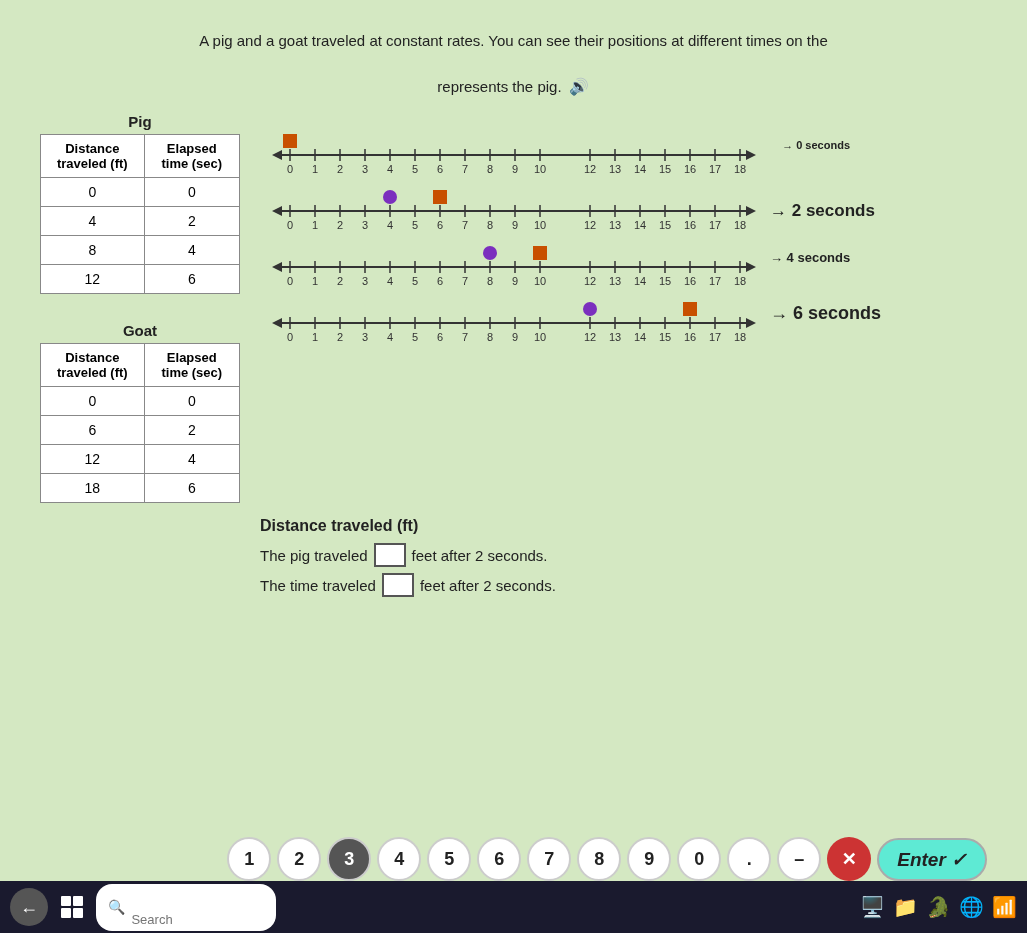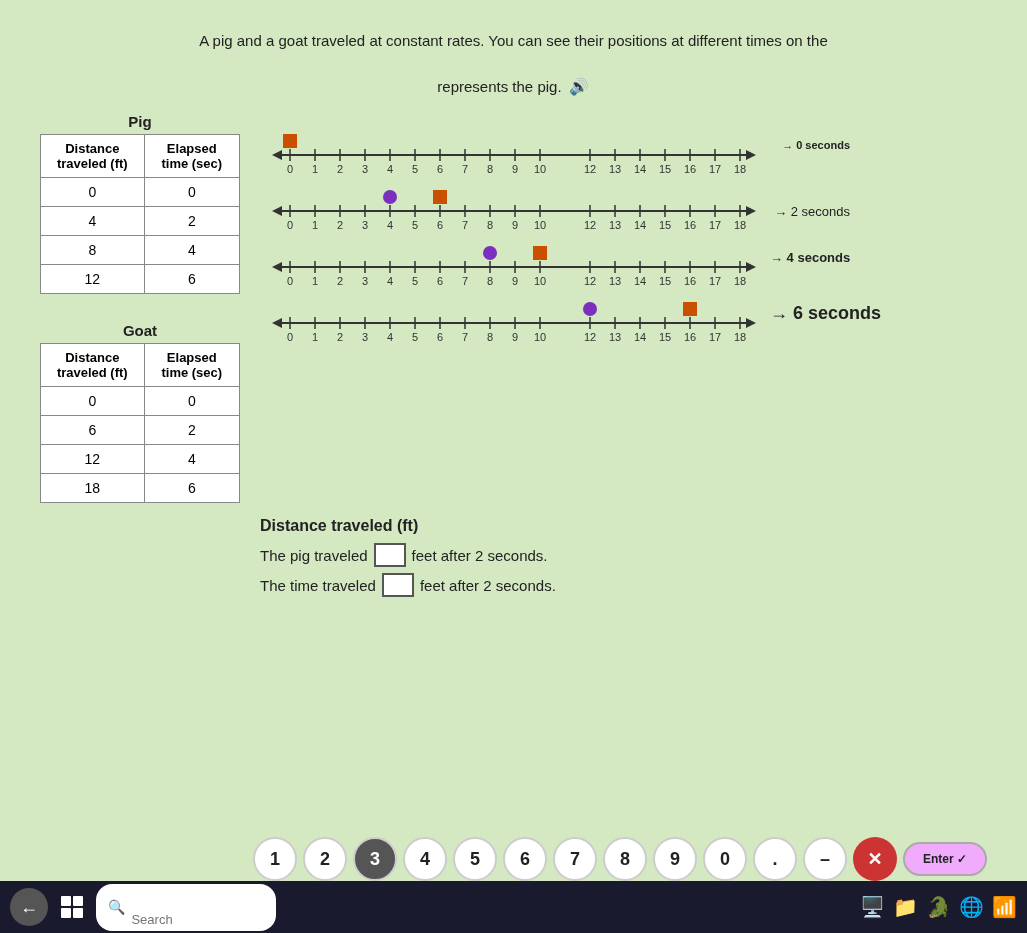--- a/index.html
+++ b/index.html
@@ -150,29 +150,30 @@
       align-items: center;
       justify-content: center;
       cursor: pointer;
       color: #222;
     }
     .num-btn.active {
       background: #555;
       color: white;
     }
     .enter-btn {
-      background: #f0abfc;
+      background: #5eead4;
       border-radius: 22px;
       padding: 8px 18px;
       border: 2px solid #aaa;
-      font-size: 12px;
+      font-size: 19px;
       font-weight: bold;
       cursor: pointer;
       color: #222;
       white-space: nowrap;
+      font-style: italic;
     }
     .x-btn {
       background: #cc3333;
       color: white;
       border-radius: 50%;
       width: 44px;
       height: 44px;
       display: flex;
       align-items: center;
       justify-content: center;
@@ -399,21 +400,21 @@
               <text x="405" y="50" text-anchor="middle" font-size="11" fill="#333">15</text>
               <line x1="430" y1="26" x2="430" y2="38" stroke="#333" stroke-width="1.5"></line>
               <text x="430" y="50" text-anchor="middle" font-size="11" fill="#333">16</text>
               <line x1="455" y1="26" x2="455" y2="38" stroke="#333" stroke-width="1.5"></line>
               <text x="455" y="50" text-anchor="middle" font-size="11" fill="#333">17</text>
               <line x1="480" y1="26" x2="480" y2="38" stroke="#333" stroke-width="1.5"></line>
               <text x="480" y="50" text-anchor="middle" font-size="11" fill="#333">18</text>
               <circle cx="130" cy="18" r="7" fill="#7b2fbe"></circle>
               <rect x="173" y="11" width="14" height="14" fill="#c85000"></rect>
             </svg></div>
-          <div class="number-line-label" style="font-weight: normal; font-size: 13px; margin-top: 20px;">→ 2 seconds</div>
+          <div class="number-line-label" style="font-weight: bold; font-size: 17px; margin-top: 20px;">→ 2 seconds</div>
         </div>
         <div class="number-line-row">
           <div class="number-line-container" style="width: 500px;"><svg width="500" height="55">
               <line x1="20" y1="32" x2="488" y2="32" stroke="#333" stroke-width="2"></line>
               <polygon points="12,32 22,27 22,37" fill="#333"></polygon>
               <polygon points="496,32 486,27 486,37" fill="#333"></polygon>
               <line x1="30" y1="26" x2="30" y2="38" stroke="#333" stroke-width="1.5"></line>
               <text x="30" y="50" text-anchor="middle" font-size="11" fill="#333">0</text>
               <line x1="55" y1="26" x2="55" y2="38" stroke="#333" stroke-width="1.5"></line>
               <text x="55" y="50" text-anchor="middle" font-size="11" fill="#333">1</text>

